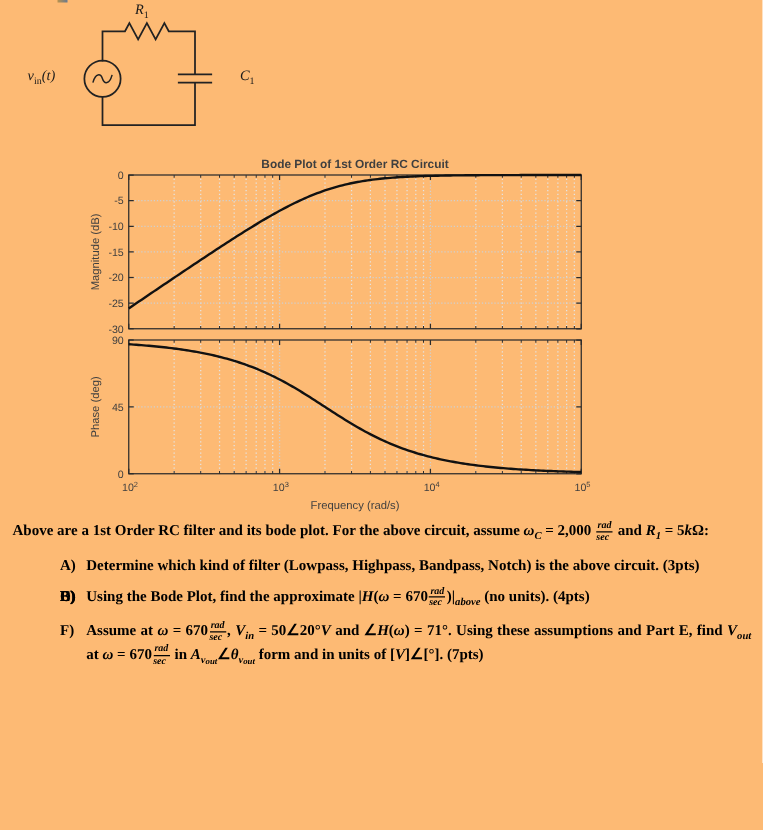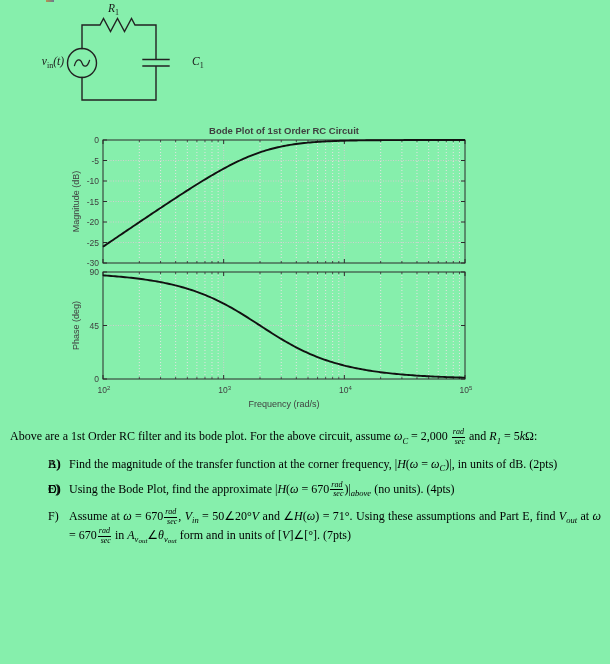--- a/index.html
+++ b/index.html
@@ -1,34 +1,34 @@
 <!DOCTYPE html>
 <html><head>
 <meta charset="utf-8">
 <style>
   html,body{margin:0;padding:0;background:#fff;}
-  .page{position:relative;width:610px;height:664px;background:#86efac;overflow:hidden;
+  .page{position:relative;width:610px;height:664px;background:#fdba74;overflow:hidden;
         font-family:"Liberation Serif",serif;color:#000;}
   .artifact{position:absolute;left:46px;top:0;width:8px;height:2px;
             background:linear-gradient(90deg,#b8924e,#68798f);}
   
   .circuit-svg{position:absolute;left:0;top:0;}
   .clabel{position:absolute;font-size:11.5px;color:#1a1a1a;}
   .clabel sub{font-size:8px;line-height:0;}
   
   .bode-wrap{position:absolute;left:0;top:120px;width:610px;height:300px;}
   
-  .problem{position:absolute;left:10px;top:428px;width:591px;font-size:12px;
-           line-height:16px;text-align:justify;}
+  .problem{position:absolute;left:10px;top:416px;width:591px;font-size:12px;
+           line-height:16px;text-align:justify;font-weight:bold;}
   .intro{margin:0;}
   .item{position:relative;margin:9px 0 0 38px;padding-left:21px;text-align:justify;}
   .ilabel{position:absolute;left:0;top:0;}
   .problem sub{font-size:8.5px;line-height:0;font-style:italic;}
   .problem sub.s2{font-size:7px;vertical-align:-0.55em;}
-  .frac{display:inline-block;vertical-align:-0.45em;text-align:right;font-size:8px;
+  .frac{display:inline-block;vertical-align:-0.45em;text-align:left;font-size:8px;
         font-style:italic;line-height:1.1;margin:0 1px;}
   .frac .fn{display:block;border-bottom:0.8px solid #000;padding:0 1px;}
   .frac .fd{display:block;}
 </style>
 </head>
 <body>
 
 <div class="page">
 
   <div class="artifact"></div>
@@ -36,21 +36,21 @@
   <svg class="circuit-svg" width="220" height="115">
     <g stroke="#222" stroke-width="1.4" fill="none" stroke-linecap="square">
       <path d="M82,25 H100 L103.5,18.5 L110.5,31.5 L117.5,18.5 L124.5,31.5 L131.5,18.5 L135,25 H156 V59.5
                M143,59.5 H169 M143,66 H169
                M156,66 V100 H82 M82,100 V77.5 M82,48.5 V25"></path>
       <circle cx="82" cy="63" r="14.5"></circle>
       <path stroke-width="1.2" d="M74.5,65.5 c2,-7 6,-7 7.5,-2.5 c1.5,4.5 5.5,4.5 7.5,-2.5"></path>
     </g>
   </svg>
   <span class="clabel" style="left:108px;top:2px;"><i>R</i><sub>1</sub></span>
-  <span class="clabel" style="left:22px;top:55px;width:42px;text-align:right;"><i>v</i><sub>in</sub><i>(t)</i></span>
+  <span class="clabel" style="left:22px;top:55px;width:42px;text-align:left;"><i>v</i><sub>in</sub><i>(t)</i></span>
   <span class="clabel" style="left:192px;top:55px;"><i>C</i><sub>1</sub></span>
 
   <div class="bode-wrap">
     <svg id="bode" width="610" height="300">
         <line x1="139.32428614345375" y1="20" x2="139.32428614345375" y2="143" stroke="#e4e4e4" stroke-width="1" stroke-dasharray="1 2"></line>
         <line x1="160.5726314028393" y1="20" x2="160.5726314028393" y2="143" stroke="#e4e4e4" stroke-width="1" stroke-dasharray="1 2"></line>
         <line x1="175.6485722869075" y1="20" x2="175.6485722869075" y2="143" stroke="#e4e4e4" stroke-width="1" stroke-dasharray="1 2"></line>
         <line x1="187.3423805232129" y1="20" x2="187.3423805232129" y2="143" stroke="#e4e4e4" stroke-width="1" stroke-dasharray="1 2"></line>
         <line x1="196.89691754629297" y1="20" x2="196.89691754629297" y2="143" stroke="#e4e4e4" stroke-width="1" stroke-dasharray="1 2"></line>
         <line x1="204.97516349505366" y1="20" x2="204.97516349505366" y2="143" stroke="#e4e4e4" stroke-width="1" stroke-dasharray="1 2"></line>
@@ -258,20 +258,20 @@
         <text x="345.3333333333333" y="273" text-anchor="middle" fill="#3f3f3f" font-size="8.5px" font-family="&quot;Liberation Sans&quot;,sans-serif"><tspan>10</tspan><tspan dy="-3.5" font-size="6px">4</tspan></text>
         <text x="466" y="273" text-anchor="middle" fill="#3f3f3f" font-size="8.5px" font-family="&quot;Liberation Sans&quot;,sans-serif"><tspan>10</tspan><tspan dy="-3.5" font-size="6px">5</tspan></text>
         <text x="284" y="287" text-anchor="middle" fill="#3f3f3f" font-size="9px" font-family="&quot;Liberation Sans&quot;,sans-serif">Frequency  (rad/s)</text>
         <text x="79" y="81.5" text-anchor="middle" fill="#3f3f3f" font-size="9px" font-family="&quot;Liberation Sans&quot;,sans-serif" transform="rotate(-90 79 81.5)">Magnitude (dB)</text>
         <text x="79" y="205.5" text-anchor="middle" fill="#3f3f3f" font-size="9px" font-family="&quot;Liberation Sans&quot;,sans-serif" transform="rotate(-90 79 205.5)">Phase (deg)</text>
       </svg>
   </div>
 
   <div class="problem">
     <p class="intro">Above are a 1st Order RC filter and its bode plot.  For the above circuit, assume <i>ω</i><sub>C</sub> = 2,000 <span class="frac"><span class="fn">rad</span><span class="fd">sec</span></span> and <i>R</i><sub>1</sub> = 5<i>k</i>Ω:</p>
-    <div class="item"><span class="ilabel">A)</span></div>
-    <div class="item"><span class="ilabel">B)</span><span>Find the magnitude of the transfer function at the corner frequency, |<i>H</i>(<i>ω</i> = <i>ω</i><sub>C</sub>)|, in units of dB. (2pts)</span></div>
+    <div class="item"><span class="ilabel">A)</span><span>Determine which kind of filter (Lowpass, Highpass, Bandpass, Notch) is the above circuit. (3pts)</span></div>
+    <div class="item"><span class="ilabel">B)</span></div>
     <div class="item"><span class="ilabel">C)</span></div>
     <div class="item"><span class="ilabel">D)</span></div>
     <div class="item"><span class="ilabel">E)</span><span>Using the Bode Plot, find the approximate |<i>H</i>(<i>ω</i> = 670<span class="frac"><span class="fn">rad</span><span class="fd">sec</span></span>)|<sub>above</sub> (no units). (4pts)</span></div>
     <div class="item"><span class="ilabel">F)</span><span>Assume at <i>ω</i> = 670<span class="frac"><span class="fn">rad</span><span class="fd">sec</span></span>, <i>V</i><sub>in</sub> = 50∠20°<i>V</i> and ∠<i>H</i>(<i>ω</i>) = 71°. Using these assumptions and Part E, find <i>V</i><sub>out</sub> at <i>ω</i> = 670<span class="frac"><span class="fn">rad</span><span class="fd">sec</span></span> in <i>A</i><sub>v</sub><sub class="s2">out</sub>∠<i>θ</i><sub>v</sub><sub class="s2">out</sub> form and in units of [<i>V</i>]∠[°]. (7pts)</span></div>
   </div>
 </div>
 
 </body></html>

